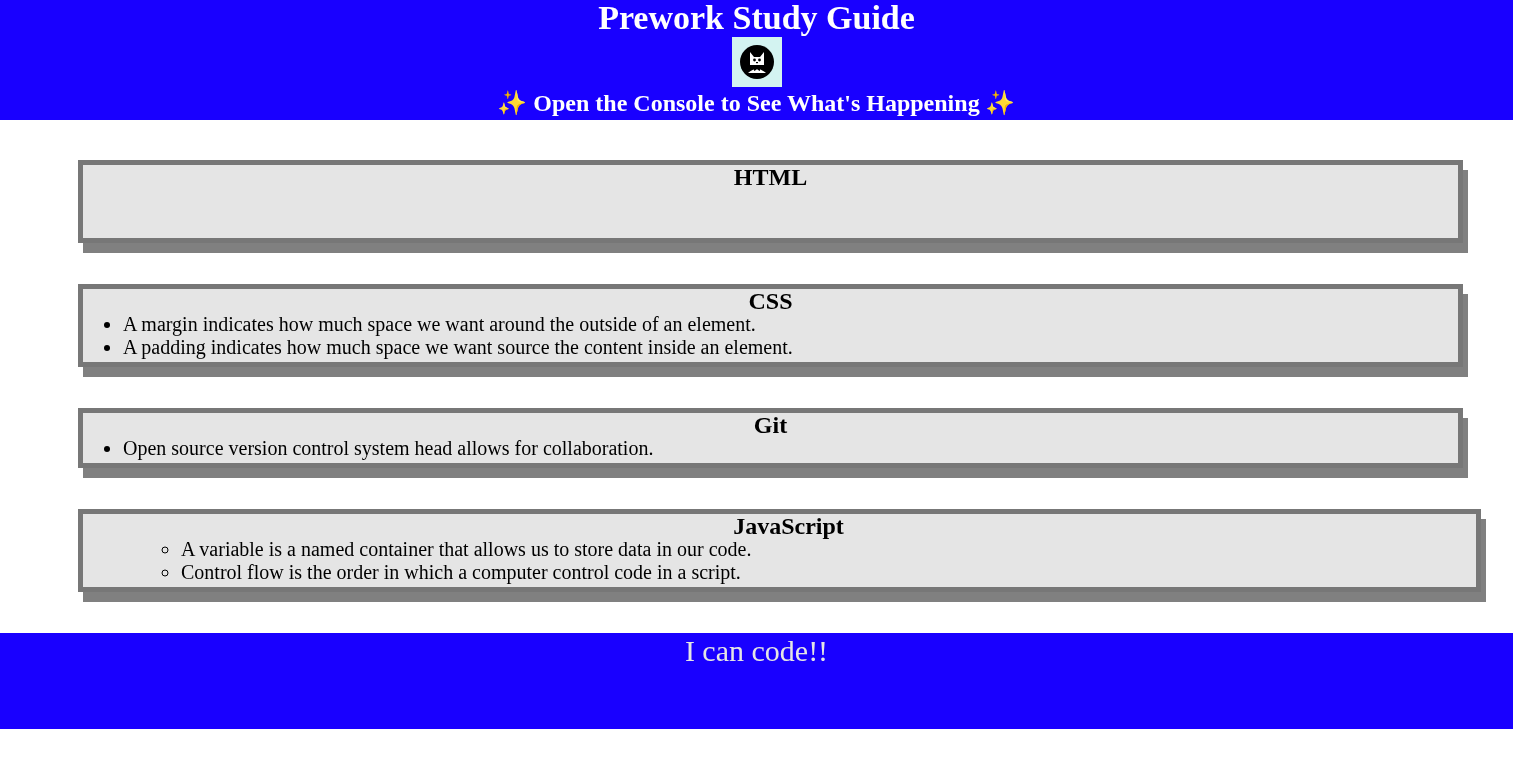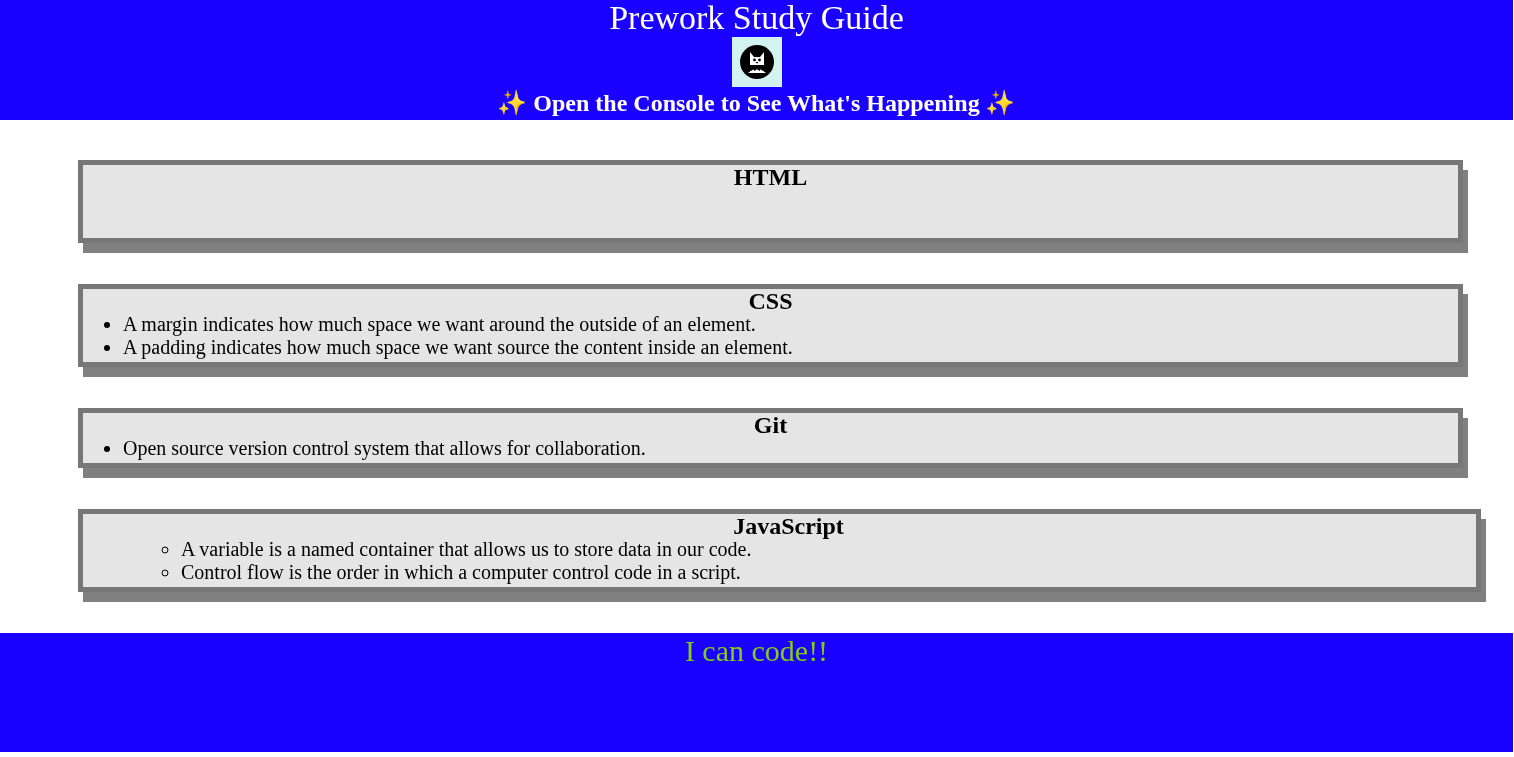--- a/index.html
+++ b/index.html
@@ -5,21 +5,21 @@
     html, body { margin: 0; padding: 0; background: #ffffff; }
     body {
       width: 1514px; height: 757px; overflow: hidden; position: relative;
       font-family: "Liberation Serif", "DejaVu Serif", serif; color: #000;
     }
     .header {
       position: absolute; left: 0; top: 0; width: 1513px; height: 120px;
       background: #1900ff; color: #fff; text-align: center;
     }
     .header h1 {
-      margin: 0; font-size: 34px; font-weight: normal; line-height: 36px; height: 37px; text-align: center;
+      margin: 0; font-size: 34px; font-weight: bold; line-height: 36px; height: 37px; text-align: center;
     }
     .logo-wrap {
       width: 50px; height: 50px; margin: 0 auto; background: #d3f3f1;
       display: flex; align-items: center; justify-content: center;
     }
     .logo-circle {
       width: 34px; height: 34px; border-radius: 50%; background: #000;
       display: flex; align-items: center; justify-content: center;
     }
     .header h2 {
@@ -35,22 +35,22 @@
     .box h3 {
       margin: 0; text-align: center; font-size: 24px; font-weight: bold; line-height: 24px;
     }
     .box ul {
       margin: 0; padding-left: 40px; font-size: 20px; line-height: 23px;
     }
     .box ul.nested { padding-left: 80px; list-style-type: circle; }
     .box ul li { margin: 0; }
 
     .footer {
-      position: absolute; left: 0; top: 633px; width: 1513px; height: 119px;
-      background: #1900ff; color: #84cc16; text-align: center;
+      position: absolute; left: 0; top: 633px; width: 1513px; height: 96px;
+      background: #1900ff; color: #e5e5e5; text-align: center;
       font-size: 30px; line-height: 36px;
     }
   </style>
 </head>
 <body>
 
 <header class="header">
   <h1>Prework Study Guide</h1>
   <div class="logo-wrap">
     <div class="logo-circle">
@@ -79,21 +79,21 @@
   <h3>CSS</h3>
   <ul>
     <li>A margin indicates how much space we want around the outside of an element.</li>
     <li>A padding indicates how much space we want source the content inside an element.</li>
   </ul>
 </section>
 
 <section class="box" style="top:408px; height:50px;">
   <h3>Git</h3>
   <ul>
-    <li>Open source version control system that allows for collaboration.</li>
+    <li>Open source version control system head allows for collaboration.</li>
   </ul>
 </section>
 
 <section class="box" style="top:509px; height:73px;padding-left:18px;">
   <h3>JavaScript</h3>
   <ul class="nested">
     <li>A variable is a named container that allows us to store data in our code.</li>
     <li>Control flow is the order in which a computer control code in a script.</li>
   </ul>
 </section>

